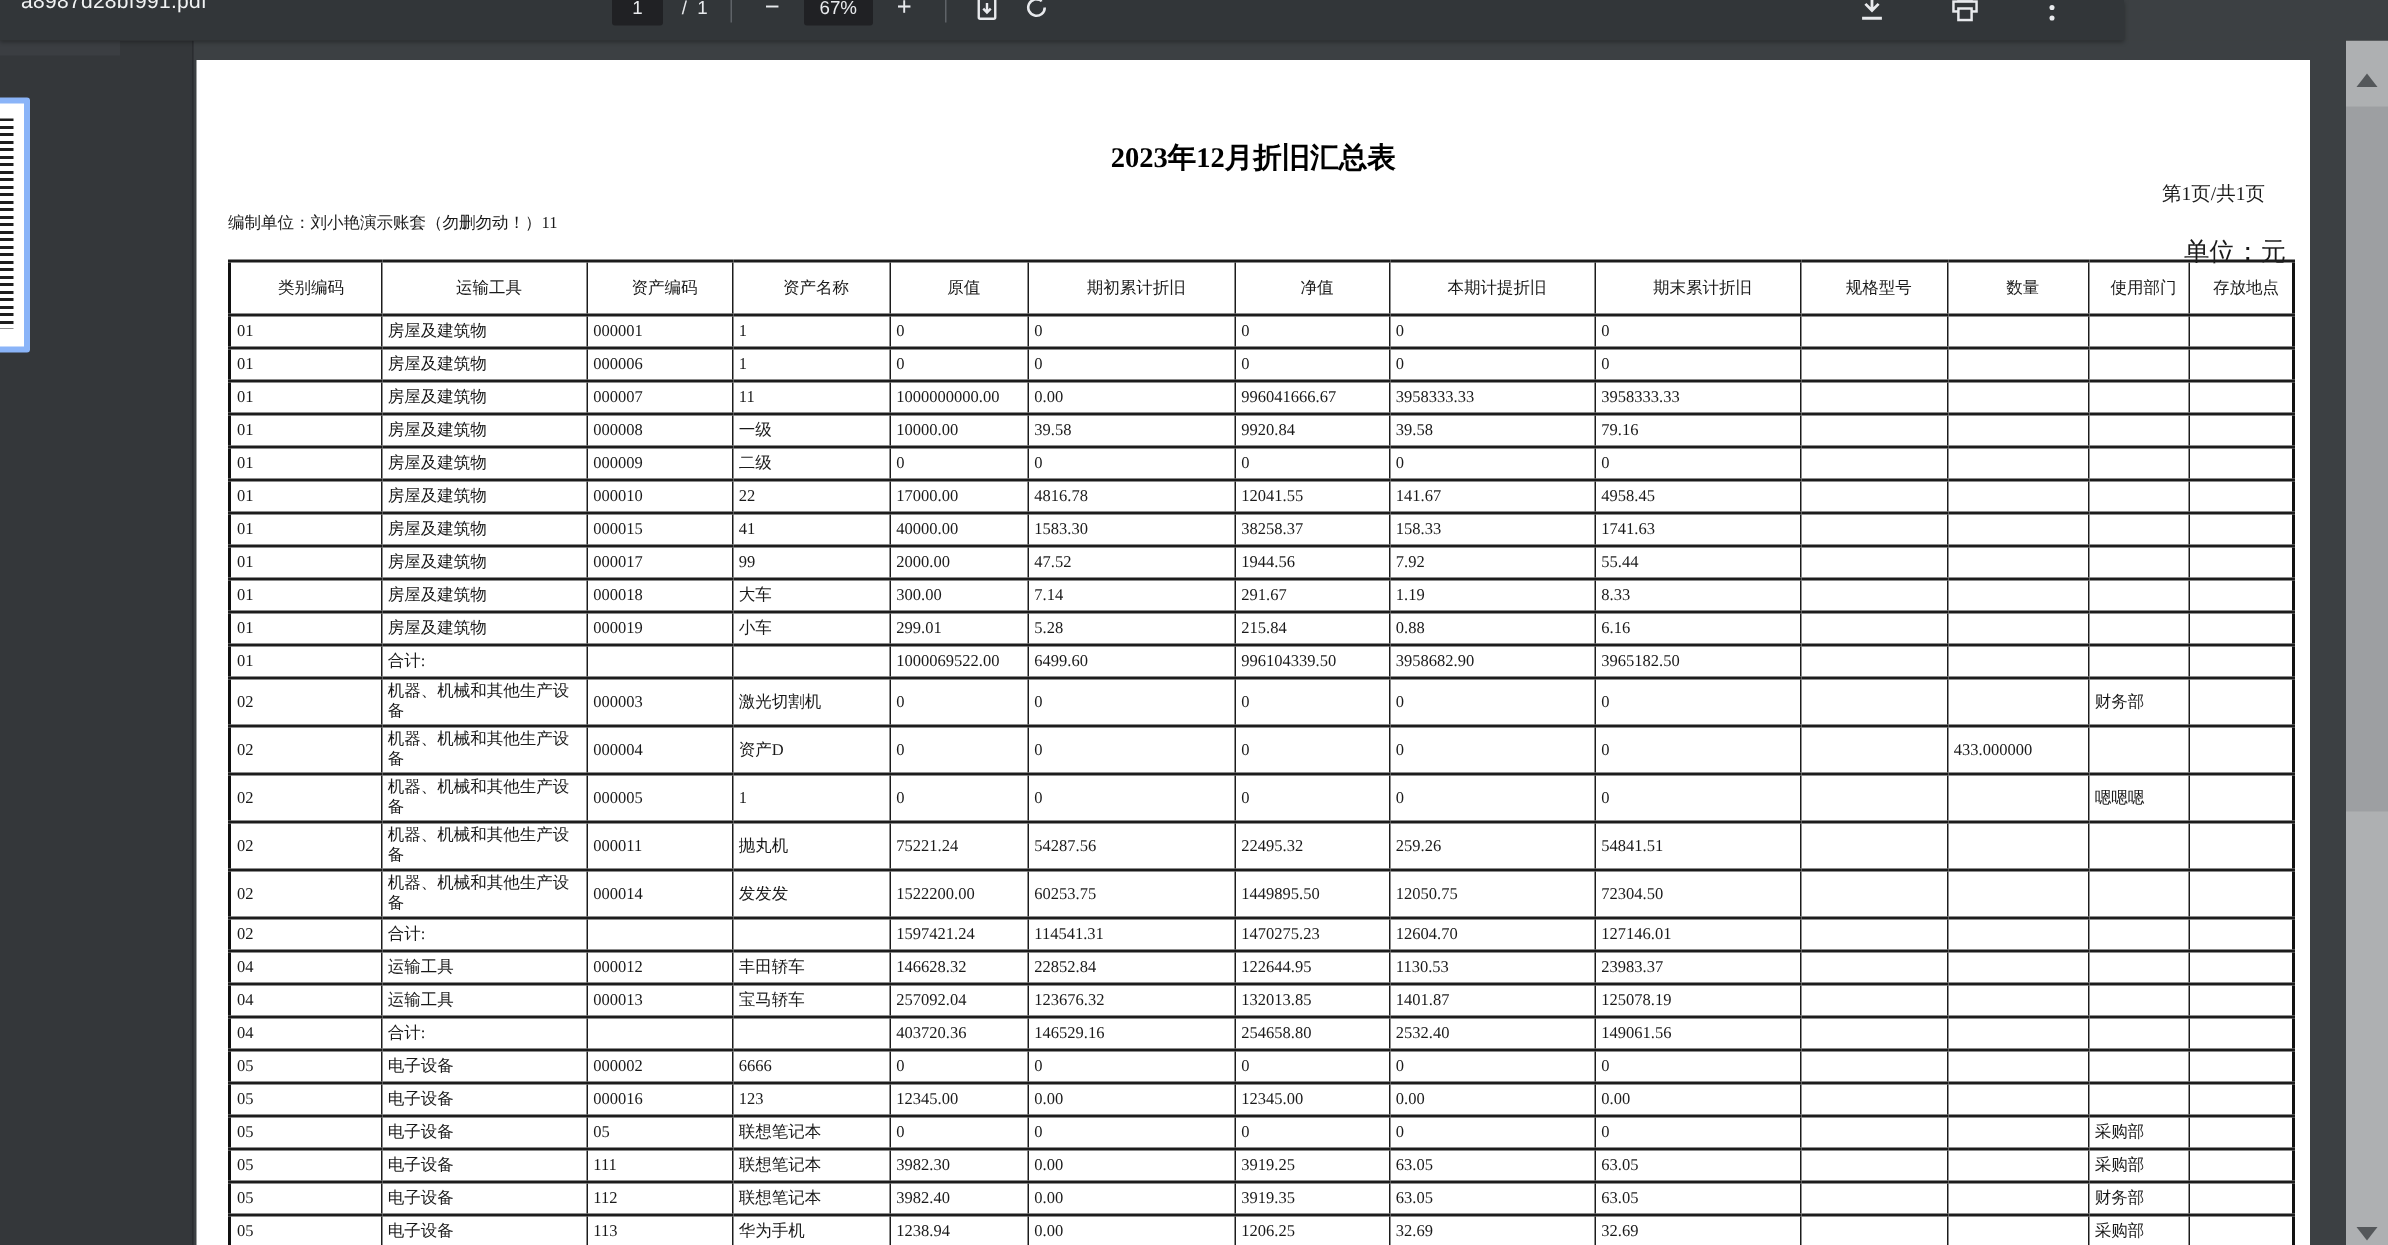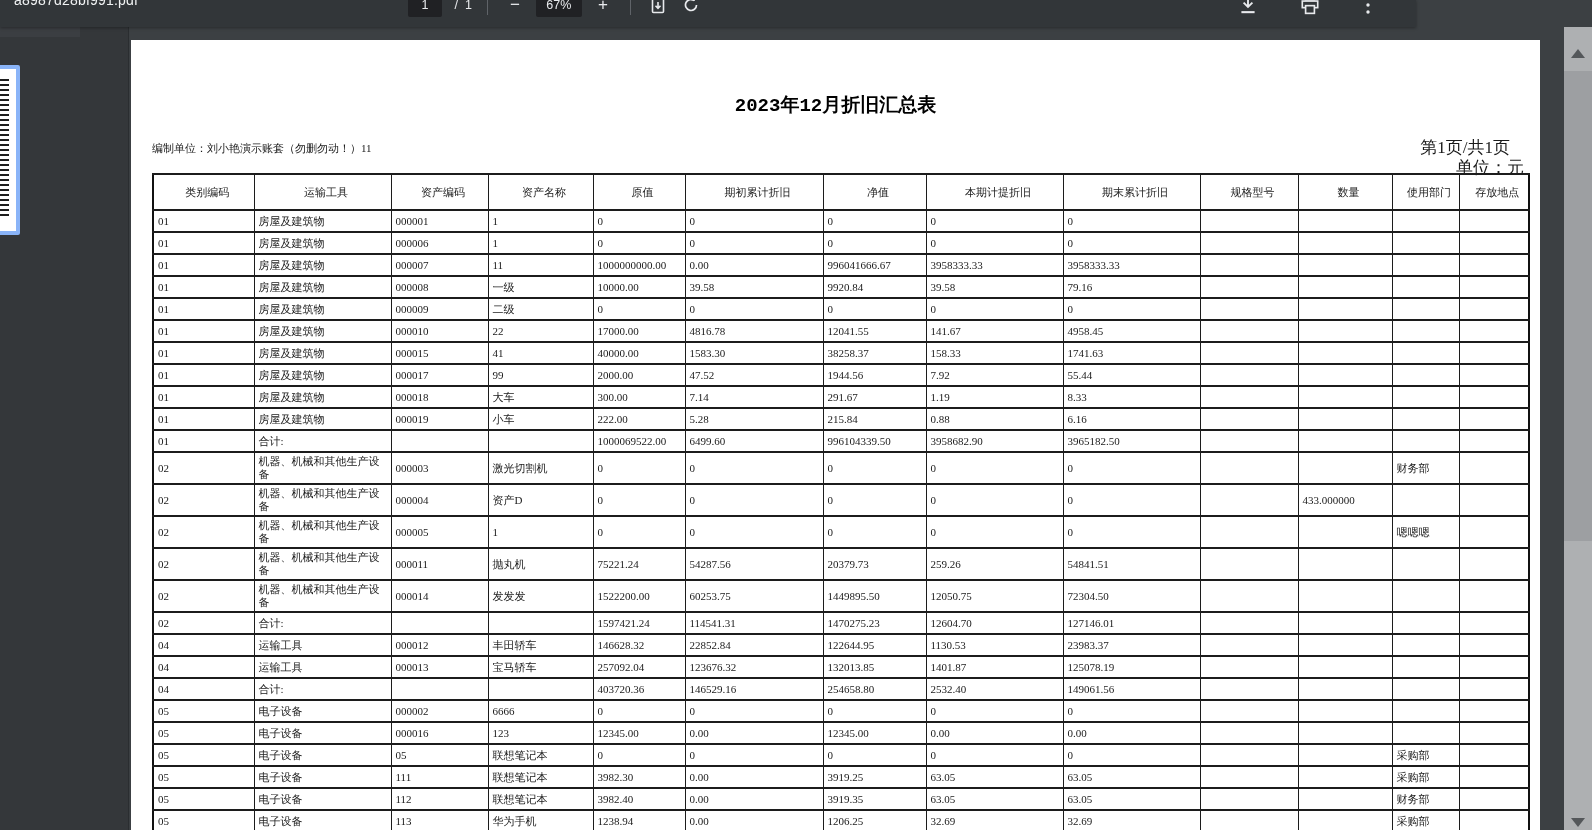--- a/index.html
+++ b/index.html
@@ -49,22 +49,22 @@
       border-left:7px solid transparent; border-right:7px solid transparent; border-bottom:9px solid #54575a; }
   .sb-thumb { position:absolute; top:44px; left:0; width:28px; height:470px; background:#9d9fa2; cursor:pointer; }
   .sb-arrow-down { position:absolute; bottom:-6px; left:0; width:28px; height:26px; cursor:pointer; }
   .sb-arrow-down::after { content:""; position:absolute; left:7px; top:8px;
       border-left:7px solid transparent; border-right:7px solid transparent; border-top:9px solid #54575a; }
 
   
   .page { position:absolute; left:131px; top:13px; width:1409px; height:1160px;
           background:#ffffff; font-family:"Liberation Serif","DejaVu Serif",serif; color:#1a1a1a; }
   .doc-title { position:absolute; top:52px; left:0; width:100%; text-align:center;
-               font-family:Liberation Mono, monospace; font-weight:bold; font-size:19px; color:#000; }
-  .page-info { position:absolute; top:96px; right:30px; font-size:17px; }
+               font-family:Liberation Serif, serif; font-weight:bold; font-size:19px; color:#000; }
+  .page-info { position:absolute; top:80px; right:30px; font-size:13px; }
   .prepared-by { position:absolute; top:101px; left:21px; font-size:11px; }
   .unit-label { position:absolute; top:116px; right:16px; font-size:17px; }
 
   table.summary { position:absolute; left:21px; top:133px; width:1376px;
                   border-collapse:collapse; table-layout:fixed;
                   font-size:11px; border:2px solid #111; }
   table.summary th, table.summary td {
       border:solid #1c1c1c; border-width:2px 1px; padding:2px 4px;
       height:22px; line-height:13px; overflow:hidden; word-break:break-all;
       font-weight:normal; vertical-align:middle; }
@@ -305,21 +305,21 @@
             <td></td>
             <td></td>
             <td></td>
             <td></td>
           </tr>
           <tr>
             <td>01</td>
             <td>房屋及建筑物</td>
             <td>000019</td>
             <td>小车</td>
-            <td>222.00</td>
+            <td>299.01</td>
             <td>5.28</td>
             <td>215.84</td>
             <td>0.88</td>
             <td>6.16</td>
             <td></td>
             <td></td>
             <td></td>
             <td></td>
           </tr>
           <tr>
@@ -382,21 +382,21 @@
             <td>嗯嗯嗯</td>
             <td></td>
           </tr>
           <tr>
             <td>02</td>
             <td>机器、机械和其他生产设备</td>
             <td>000011</td>
             <td>抛丸机</td>
             <td>75221.24</td>
             <td>54287.56</td>
-            <td>20379.73</td>
+            <td>22495.32</td>
             <td>259.26</td>
             <td>54841.51</td>
             <td></td>
             <td></td>
             <td></td>
             <td></td>
           </tr>
           <tr>
             <td>02</td>
             <td>机器、机械和其他生产设备</td>

